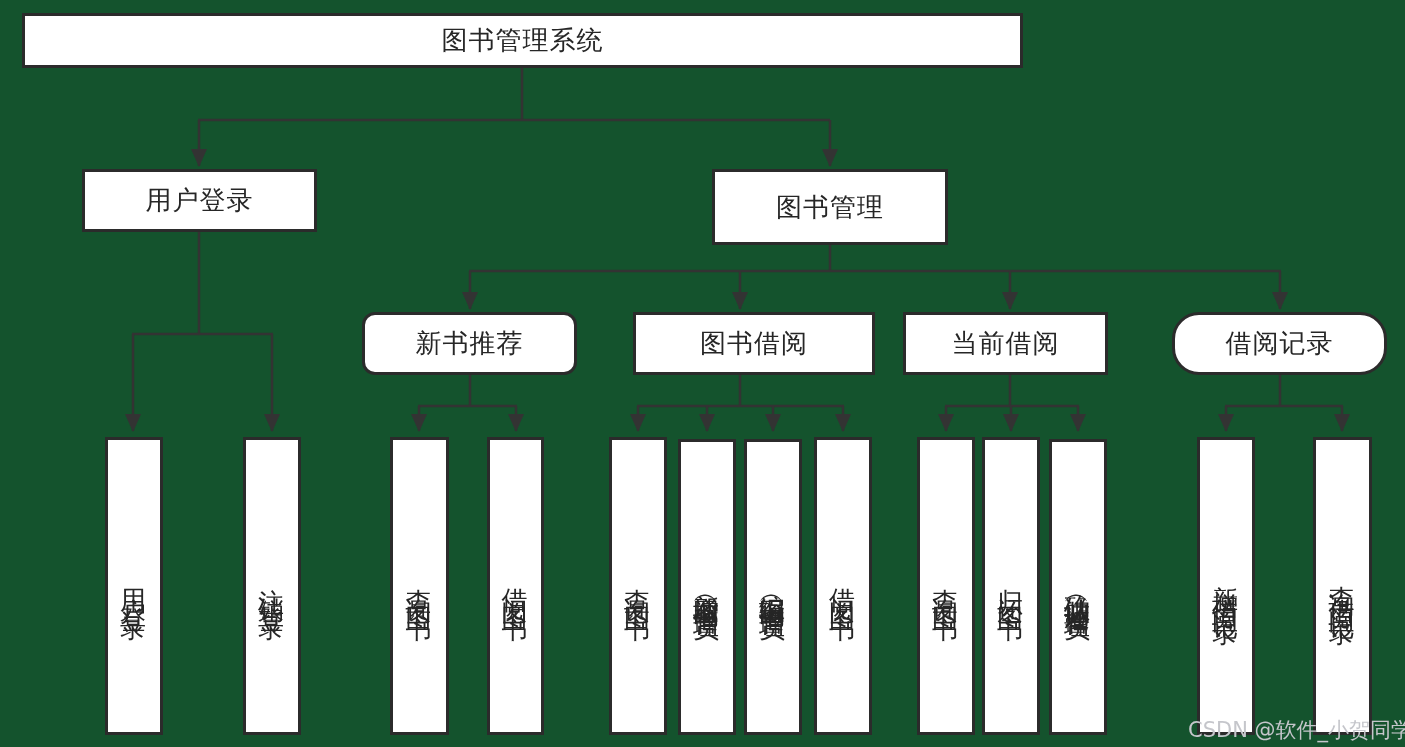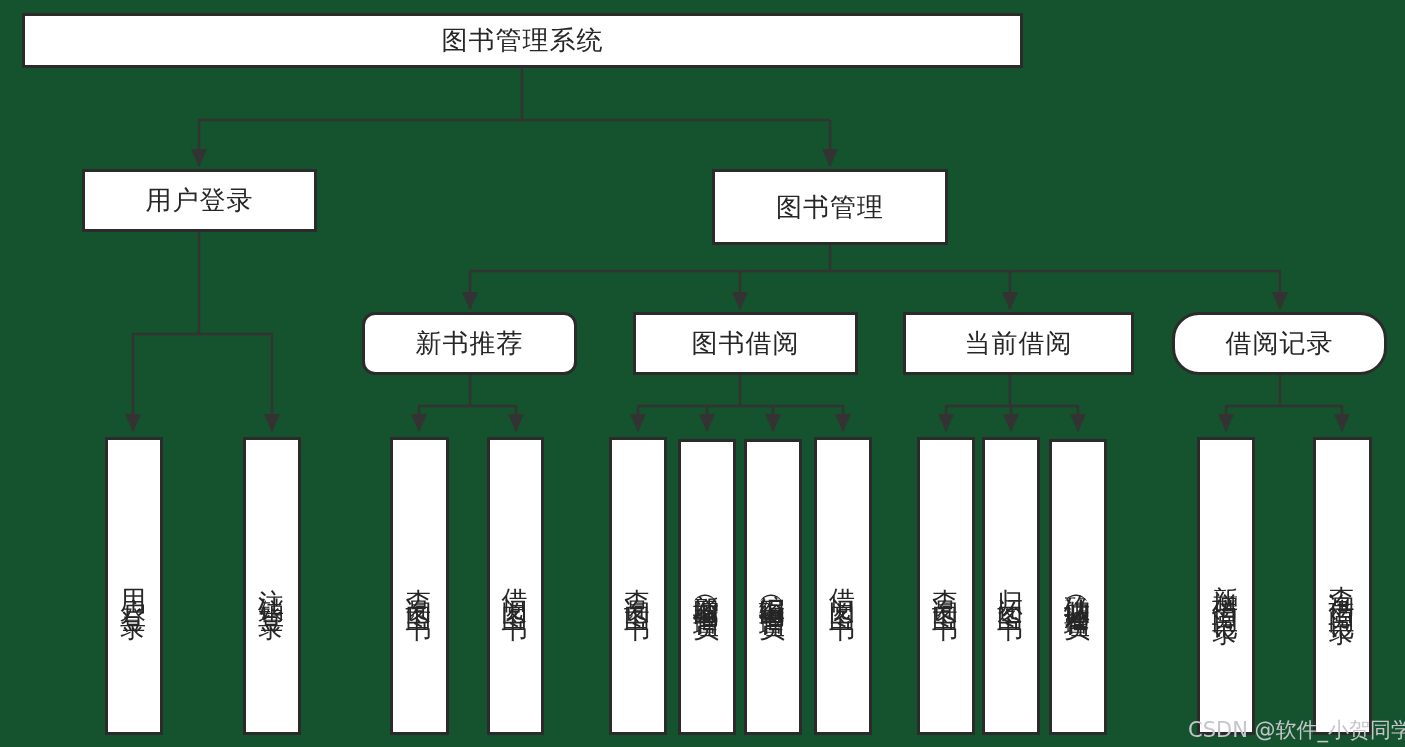--- a/index.html
+++ b/index.html
@@ -126,24 +126,24 @@
   <div class="box" style="left:82px; top:169px; width:235px; height:63px;">
     <span class="node-label">用户登录</span>
   </div>
   <div class="box" style="left:712px; top:169px; width:236px; height:76px;">
     <span class="node-label">图书管理</span>
   </div>
 
   <div class="box" style="left:362px; top:312px; width:215px; height:63px;border-radius:13px;">
     <span class="node-label">新书推荐</span>
   </div>
-  <div class="box" style="left:633px; top:312px; width:225px; height:63px;text-align:right;">
+  <div class="box" style="left:633px; top:312px; width:242px; height:63px;text-align:right;">
     <span class="node-label">图书借阅</span>
   </div>
-  <div class="box" style="left:903px; top:312px; width:231px; height:63px;align-items:center;">
+  <div class="box" style="left:903px; top:312px; width:205px; height:63px;align-items:center;">
     <span class="node-label">当前借阅</span>
   </div>
   <div class="box" style="left:1172px; top:312px; width:215px; height:63px;border-radius:27px;">
     <span class="node-label">借阅记录</span>
   </div>
 
   <div class="box" style="left:105px; top:437px; width:58px; height:298px;">
     <span class="leaf-label gap-wide">用户登录</span>
   </div>
   <div class="box" style="left:243px; top:437px; width:58px; height:298px;">

